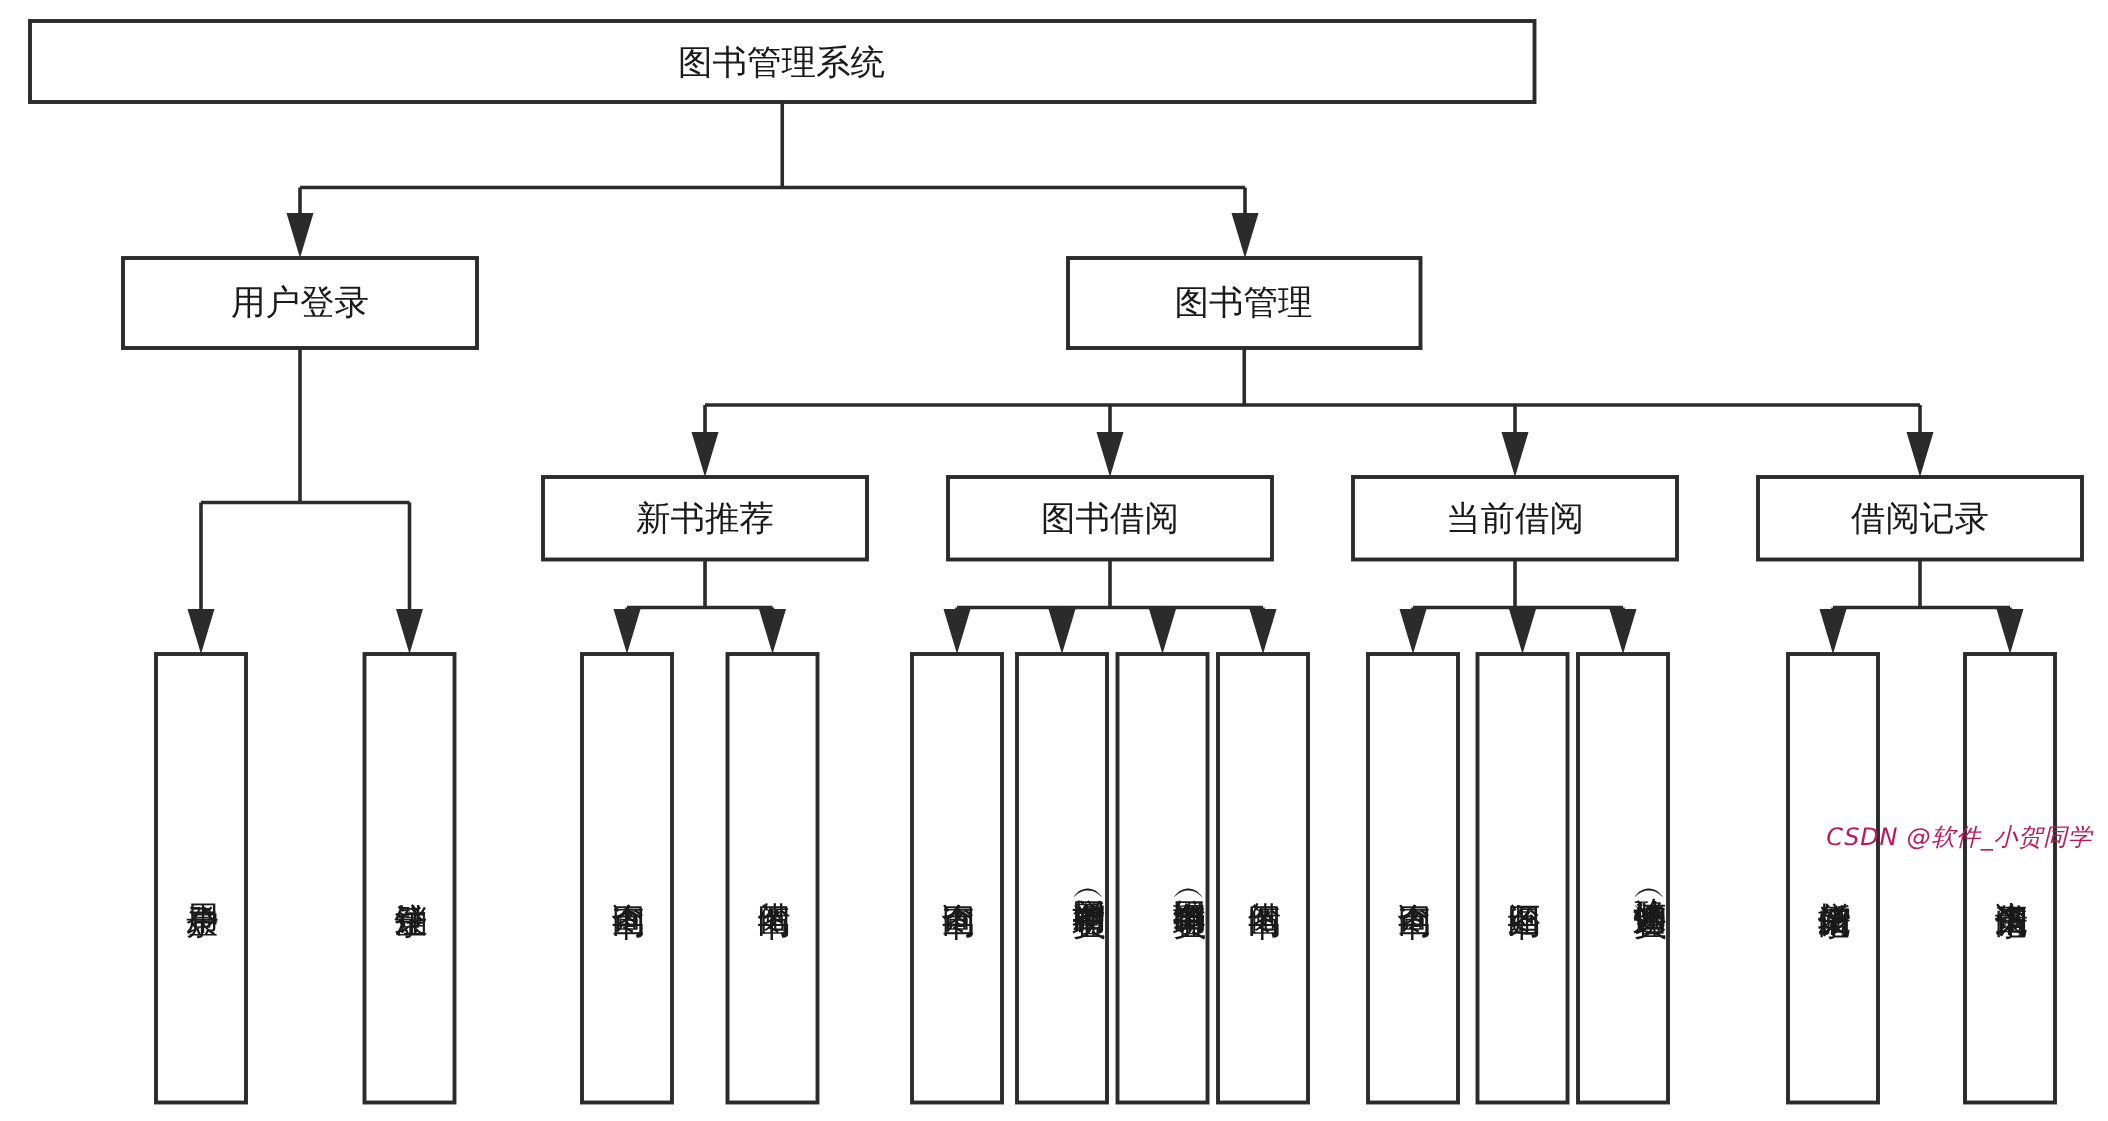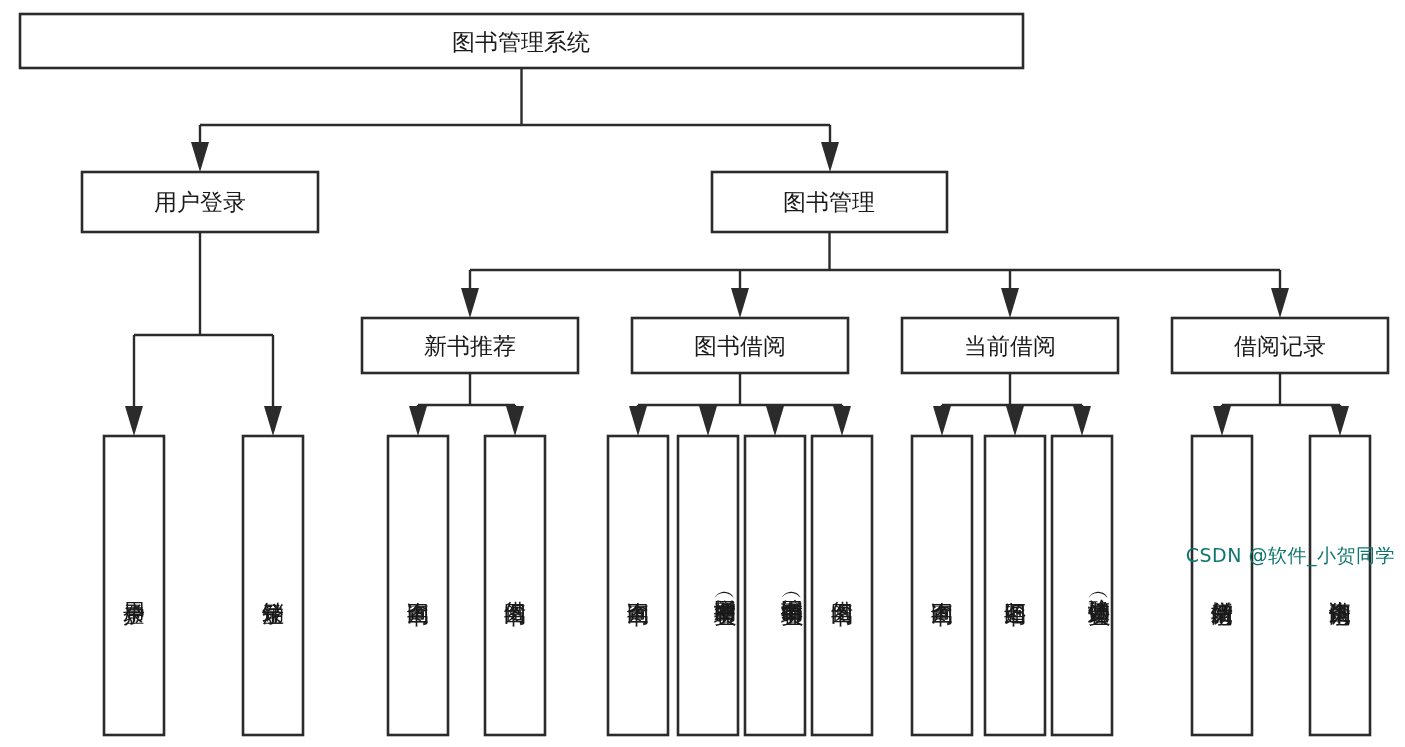--- a/index.html
+++ b/index.html
@@ -63,24 +63,25 @@
     align-items: center;
     justify-content: center;
     white-space: nowrap;
     pointer-events: none;
   }
   .watermark {
     position: absolute;
     right: 10px;
     bottom: 6px;
     font-family: "DejaVu Sans", "Liberation Sans", sans-serif;
-    font-size: 19px;
-    color: #0f766e;
+    font-size: 16px;
+    color: #be185d;
     letter-spacing: 0.5px;
     white-space: nowrap;
+    font-style: italic;
   }
 </style>
 </head>
 <body>
 
 <div id="diagram-root">
 
   <svg class="flow" viewBox="0 0 1405 747">
 
     <g>

